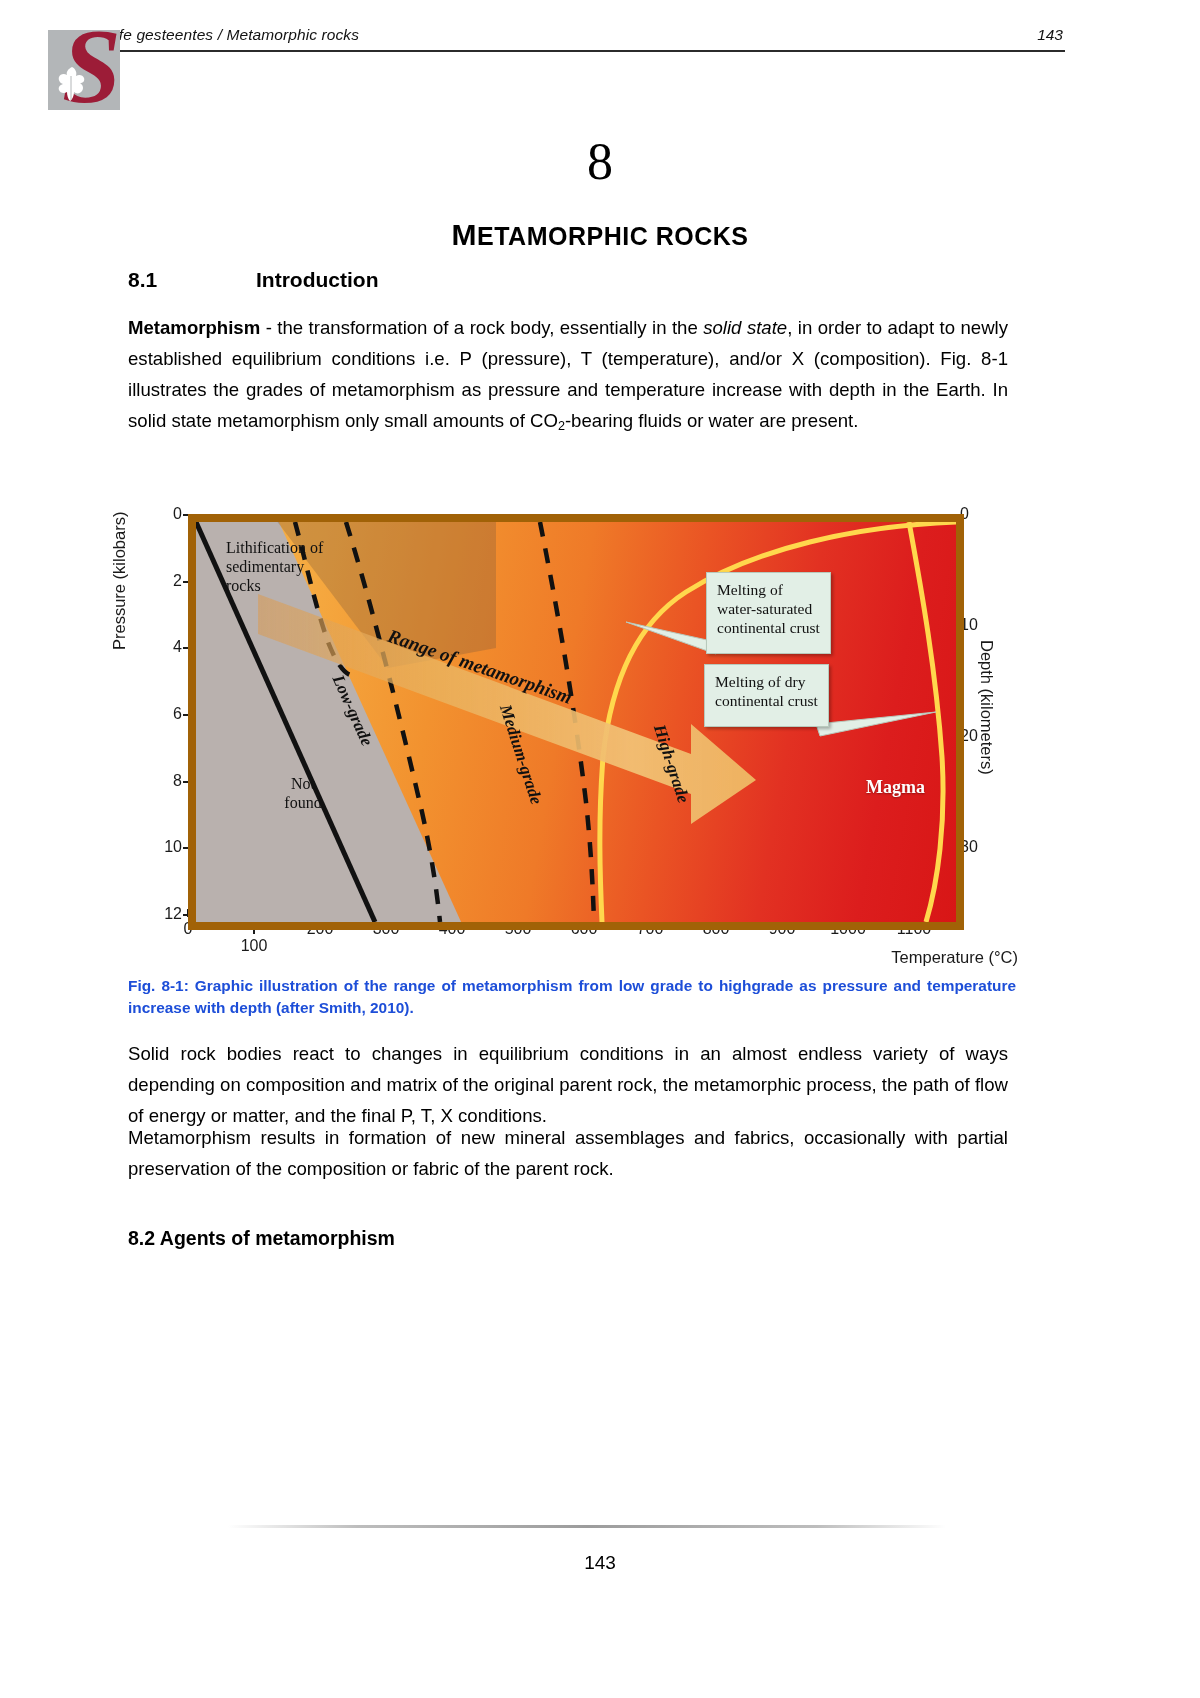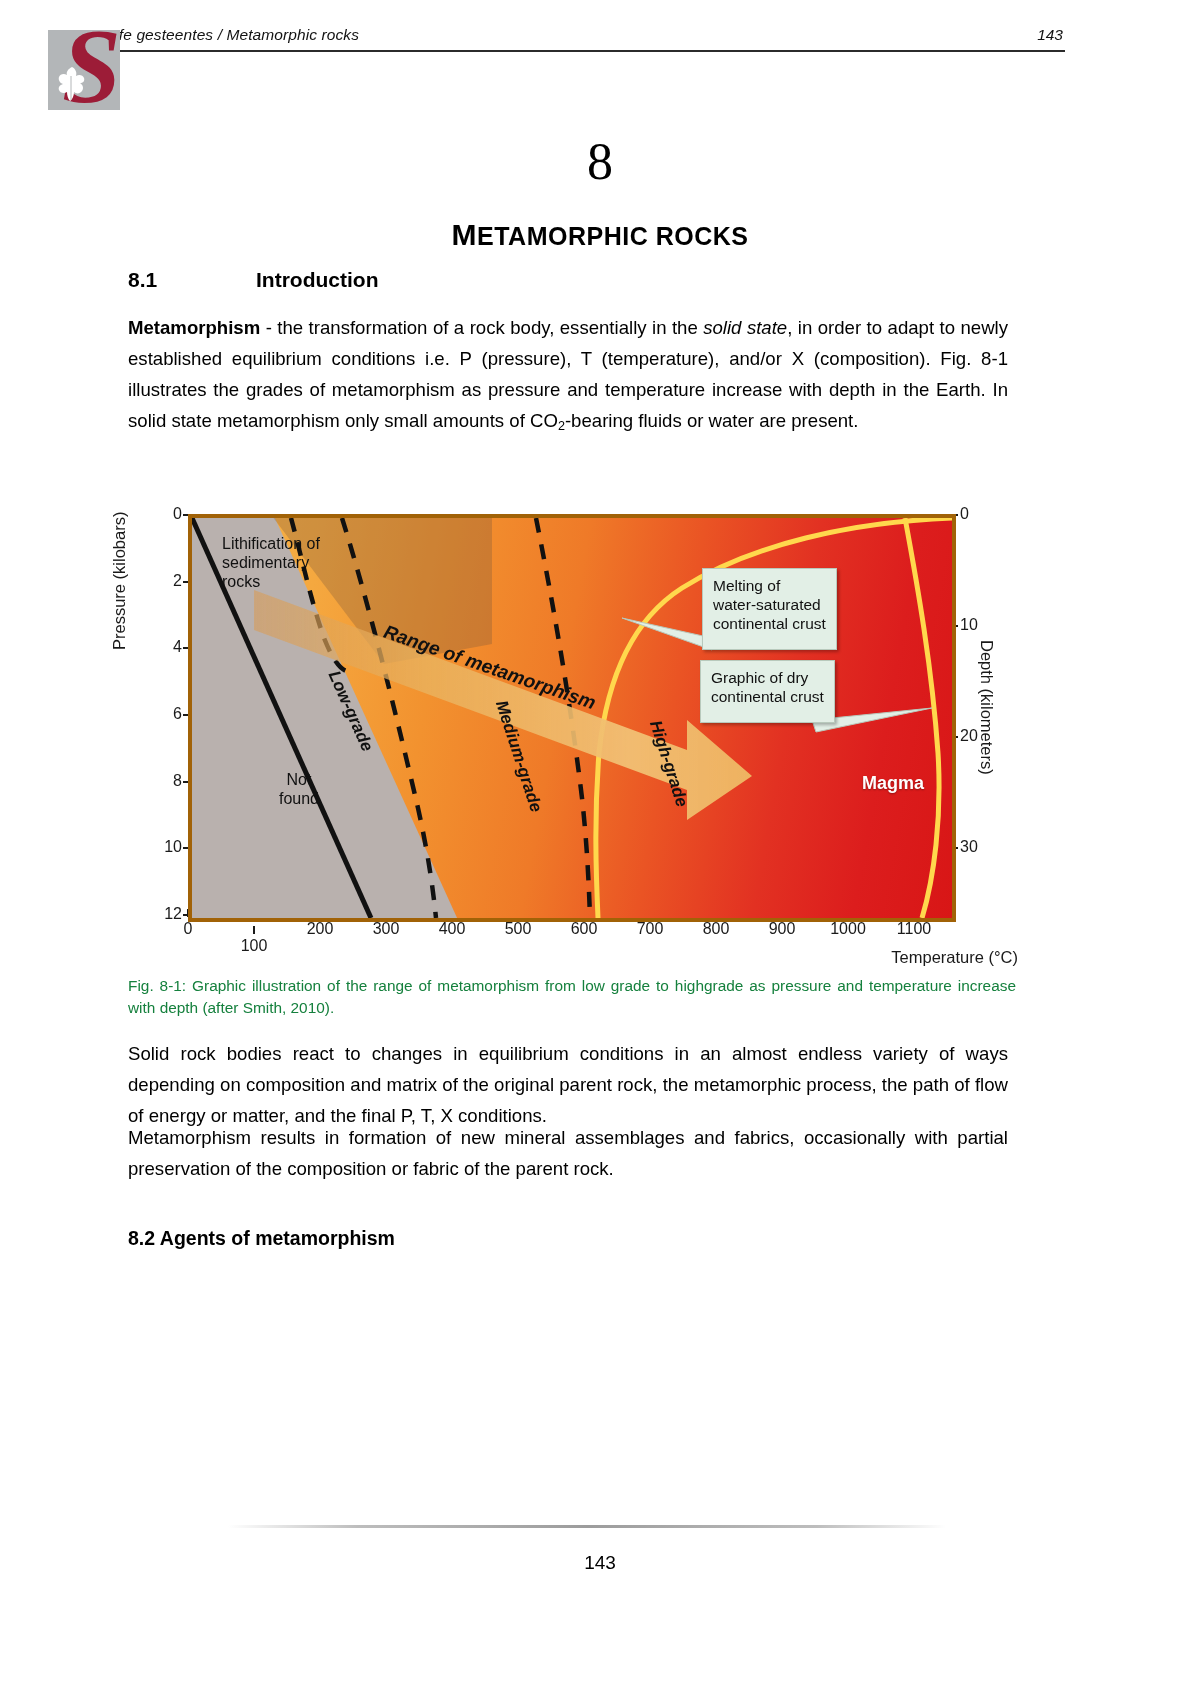--- a/index.html
+++ b/index.html
@@ -156,35 +156,36 @@
     width: 890px;
     height: 470px;
   }
   .fig-caption {
     position: absolute;
     left: 128px;
     top: 975px;
     width: 888px;
     font-size: 15.4px;
     line-height: 22px;
-    font-weight: 400;
-    color: #15803d;
+    font-weight: 700;
+    color: #1d4ed8;
     text-align: justify;
   }
 
   
   .plot {
     position: absolute;
     left: 60px;
     top: 14px;
     width: 760px;
     height: 400px;
-    border: 4px solid #a16207;
+    border: 8px solid #a16207;
     overflow: hidden;
     background: #ec4899;
+    font-family: Liberation Serif, serif;
   }
   .grad-base {
     position: absolute;
     inset: 0;
     background: linear-gradient(100deg,
        #f6b74b 0%,
        #f5a83f 16%,
        #f2922f 32%,
        #ef7a28 48%,
        #ea5424 62%,
@@ -465,21 +466,21 @@
 
       <div class="zone-label" style="left:150px; top:150px; transform:rotate(66deg); transform-origin:left top;">Low-grade</div>
       <div class="zone-label" style="left:318px; top:180px; transform:rotate(72deg); transform-origin:left top;">Medium-grade</div>
       <div class="zone-label" style="left:472px; top:200px; transform:rotate(72deg); transform-origin:left top;">High-grade</div>
 
       <div class="zone-label" style="left:196px; top:103px; transform:rotate(19deg); transform-origin:left top; font-size:19px;">Range of metamorphism</div>
 
       <div class="callout" style="left:510px; top:50px;">Melting of
 water-saturated
 continental crust</div>
-      <div class="callout" style="left:508px; top:142px;">Graphic of dry
+      <div class="callout" style="left:508px; top:142px;">Melting of dry
 continental crust</div>
 
       <div class="magma-label" style="left:670px; top:255px;">Magma</div>
     </div>
   </div>
 
   <div class="fig-caption">Fig. 8-1:  Graphic illustration of the range of metamorphism from low grade to highgrade as pressure and temperature increase with depth (after Smith, 2010).</div>
 
   <div class="para" id="para-solid"> Solid rock bodies react to changes in equilibrium conditions in an almost endless variety of ways depending on composition and matrix of the original parent rock, the metamorphic process, the path of flow of energy or matter, and the final P, T, X conditions.</div>
   <div class="para" id="para-meta">Metamorphism results in formation of new mineral assemblages and fabrics, occasionally with partial preservation of the composition or fabric of the parent rock.</div>

